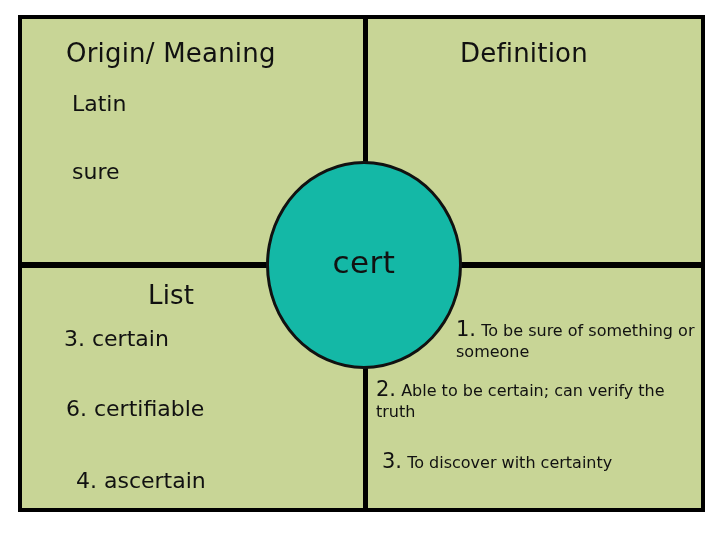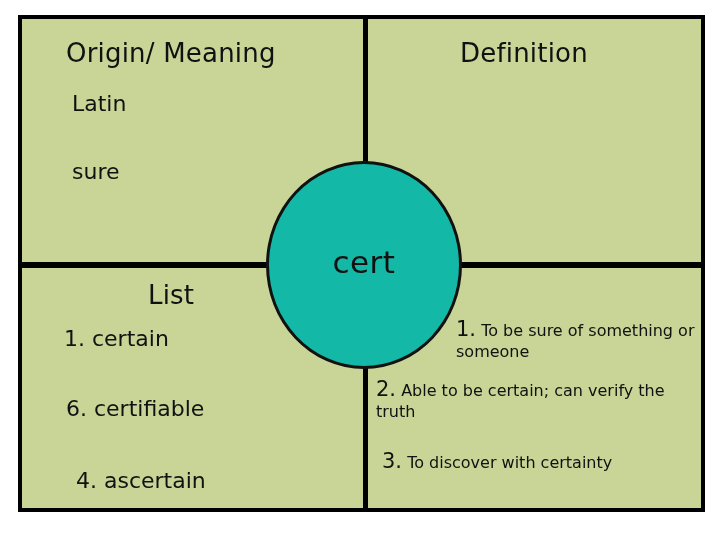--- a/index.html
+++ b/index.html
@@ -145,21 +145,21 @@
       <div class="origin-entry" id="origin-item-0">Latin</div>
       <div class="origin-entry" id="origin-item-1">sure</div>
     </div>
 
     <div class="quadrant" id="quad-brainstorm">
       <div class="quad-heading" id="heading-brainstorm">Definition</div>
     </div>
 
     <div class="quadrant" id="quad-list">
       <div class="quad-heading" id="heading-list">List</div>
-      <div class="list-entry" id="list-item-0">1. certain</div>
+      <div class="list-entry" id="list-item-0">3. certain</div>
       <div class="list-entry" id="list-item-1">6. certifiable</div>
       <div class="list-entry" id="list-item-2">4. ascertain</div>
     </div>
 
     <div class="quadrant" id="quad-definition">
 
       <div class="def-entry" id="def-item-0">
         <span class="def-num">1.</span>
         <span>To be sure of something or someone</span>
       </div>

